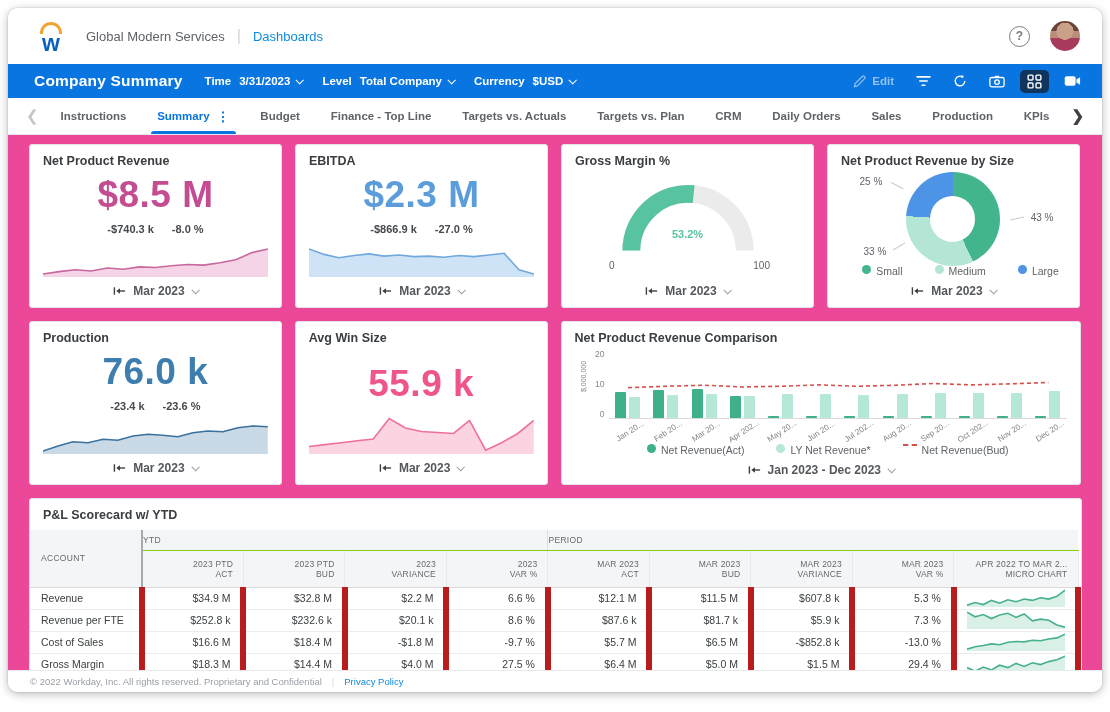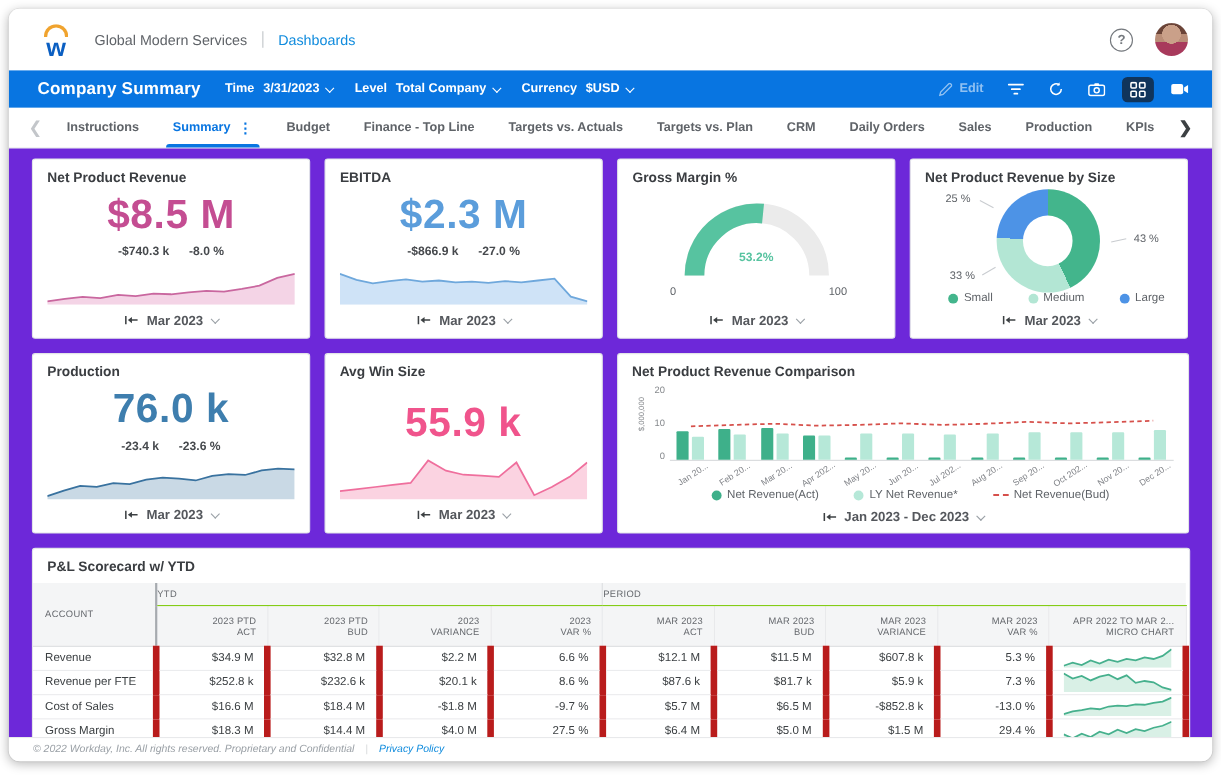--- a/index.html
+++ b/index.html
@@ -43,21 +43,21 @@
   .tab-scroll { display:flex; align-items:center; color:#c3c6ca; font-size:15px; padding:0 8px; cursor:pointer; }
   .tab-scroll.right { color:#3c4043; font-weight:700; }
   .tabs { flex:1; display:flex; justify-content:space-between; align-items:stretch; padding:0 14px; }
   .tab { display:flex; align-items:center; gap:7px; font-size:11.5px; font-weight:600; color:#5f6368;
          position:relative; cursor:pointer; white-space:nowrap; }
   .tab.active { color:#0875e1;justify-content:center; }
   .tab.active::after { content:""; position:absolute; left:-6px; right:-6px; bottom:0; height:3px; background:#0875e1; border-radius:3px 3px 0 0; }
   .kebab { color:#0875e1; font-size:13px; font-weight:700; cursor:pointer; }
 
   
-  .content { flex:1; background:#6d28d9; padding:9px 21px 0 21px; overflow:hidden; }
+  .content { flex:1; background:#ec4899; padding:9px 21px 0 21px; overflow:hidden; }
   .row { display:flex; gap:13px; margin-bottom:13px; }
   .card { background:#fff; border:1px solid #e2e4e8; border-radius:3px; padding:9px 13px 7px 13px;
           display:flex; flex-direction:column; }
   .card-sm { width:253px; height:164px; }
   .card-wide { width:521px; height:164px; }
   .card-title { font-size:12.5px; font-weight:700; color:#3a3d41; flex:0 0 auto; }
   .kpi-value { text-align:center; font-size:37px; font-weight:700; letter-spacing:.5px; margin-top:6px; }
   .kpi-deltas { display:flex; justify-content:center; gap:18px; font-size:11px; font-weight:600; color:#46494d; margin-top:7px; }
   .spark { width:100%; height:30px; margin-top:auto; }
   .spark svg { display:block; width:100%; height:100%; }
@@ -77,21 +77,21 @@
   .donut::after { content:""; position:absolute; inset:26%; background:#fff; border-radius:50%; }
   .callout { position:absolute; font-size:10px; color:#5f6368; white-space:nowrap; }
   .callout.c-large { left:6px; top:4px; }
   .callout.c-small { right:0px; top:40px; }
   .callout.c-medium { left:10px; bottom:2px; }
   .callout-line { position:absolute; width:14px; height:1px; background:#c9ccd0; }
   .cl-large { left:36px; top:13px; transform:rotate(28deg); }
   .cl-small { right:30px; top:46px; transform:rotate(-12deg); }
   .cl-medium { left:38px; bottom:12px; transform:rotate(-30deg); }
   .legend { display:flex; justify-content:center; gap:18px; font-size:10.5px; color:#5f6368; margin-top:6px; }
-  .legend-item { display:flex; align-items:center; gap:5px;margin-left:14px; }
+  .legend-item { display:flex; gap:5px;margin-left:14px; }
   .dot { width:9px; height:9px; border-radius:50%; }
   .dash-sample { width:14px; height:0; border-top:2px dashed #d6504b; }
 
   
   .cmp-chart { display:flex; margin-top:4px; }
   .y-axis { width:34px; position:relative; flex:0 0 auto; }
   .ylab { position:absolute; left:-7px; top:24px; transform:rotate(-90deg); transform-origin:center; font-size:7px; color:#85888c; }
   .yticks { position:absolute; right:4px; top:0; height:70px; display:flex; flex-direction:column; justify-content:space-between;
             align-items:flex-end; font-size:8.5px; color:#85888c; }
   .plot-col { flex:1; }
@@ -119,21 +119,21 @@
   .group-sep { border-left:1px solid #dcdee0; }
   table.pnl td { font-size:10.5px; color:#3c4043; height:22px; padding:1px 10px; text-align:right;
                  border-bottom:1px solid #ebecee; border-right:6px solid #b91c1c; background:#fff; }
   table.pnl td.acct { text-align:left; padding-left:11px; }
   td.micro { padding:1px 8px; }
   .micro-spark { width:100%; height:18px; }
   .micro-spark svg { display:block; width:100%; height:100%; }
 
   
   .app-footer { height:22px; border-top:1px solid #e8e9eb; background:#fff; display:flex; align-items:center;
-                padding:0 22px; font-size:9.5px; color:#9aa0a6; flex:0 0 auto; gap:10px;font-style:italic; }
+                padding:0 22px; font-size:9.5px; color:#9aa0a6; flex:0 0 auto; gap:10px; }
   .foot-sep { color:#d8dadc; }
   .app-footer a { font-size:9.5px; }
 </style>
 </head>
 <body>
 
 <div class="window">
 
   <div class="app-header">
     <div class="wd-logo">

